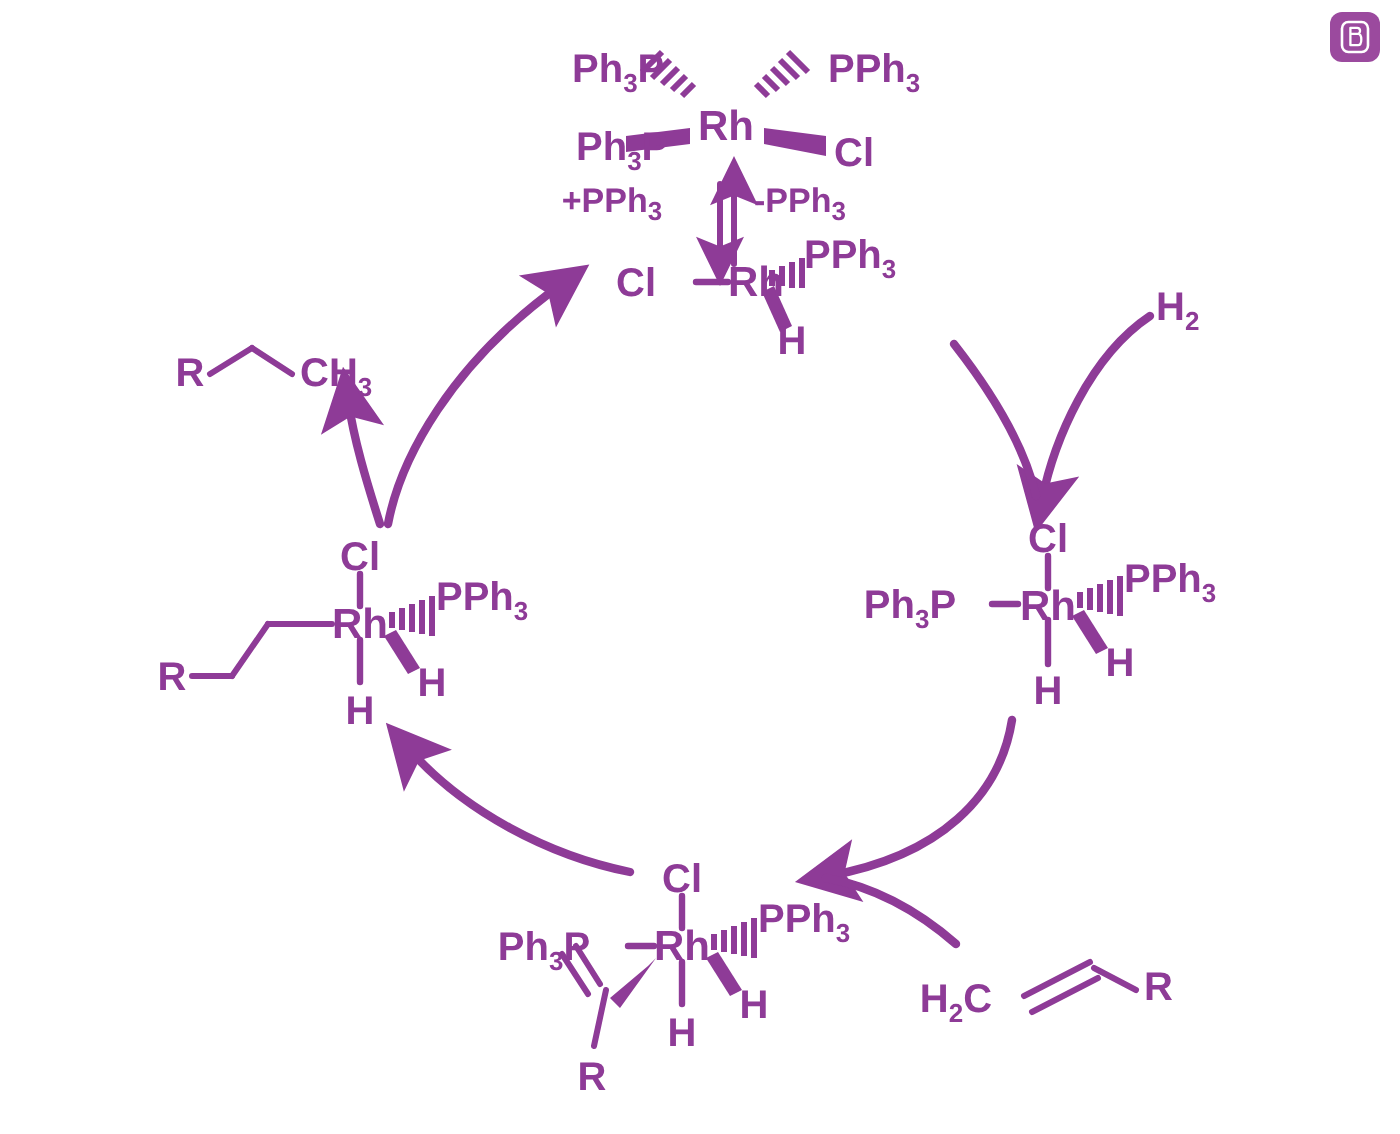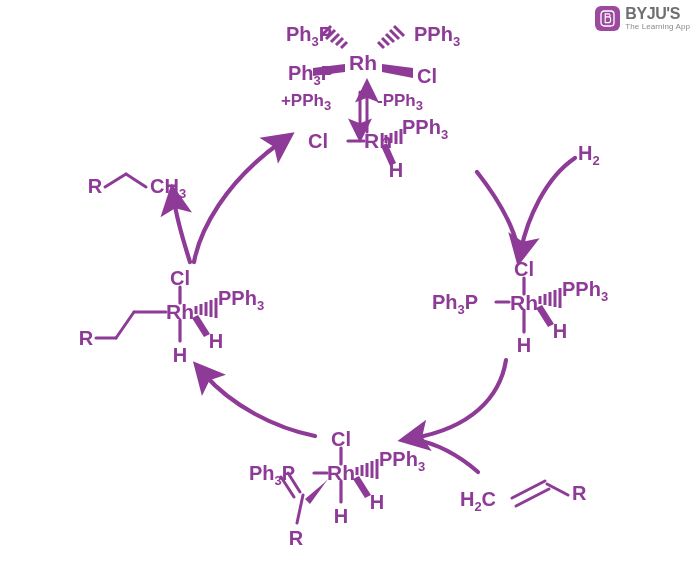--- a/index.html
+++ b/index.html
@@ -267,19 +267,15 @@
   </svg>
 
   <div id="byjus-logo">
     <div id="logo-mark">
       <svg width="16" height="17" viewBox="0 0 16 17" xmlns="http://www.w3.org/2000/svg">
         <rect x="1" y="1" width="13" height="15" rx="3.2" ry="3.2" fill="none" stroke="#ffffff" stroke-width="1.3"></rect>
         <path d="M5.2,3.9 L5.2,12.6 M5.2,3.9 L8.6,3.9 C10.4,3.9 10.6,6.9 8.6,6.9 L5.2,6.9
                  M5.2,6.9 L9.0,6.9 C11.2,6.9 11.2,12.6 9.0,12.6 L5.2,12.6" fill="none" stroke="#ffffff" stroke-width="1.15" stroke-linecap="round" stroke-linejoin="round"></path>
       </svg>
     </div>
-    <div id="logo-text">
-      <span id="logo-word">BYJU'S</span>
-      <span id="logo-tag">The Learning App</span>
-    </div>
   </div>
 
 </div>
 
 </body></html>

